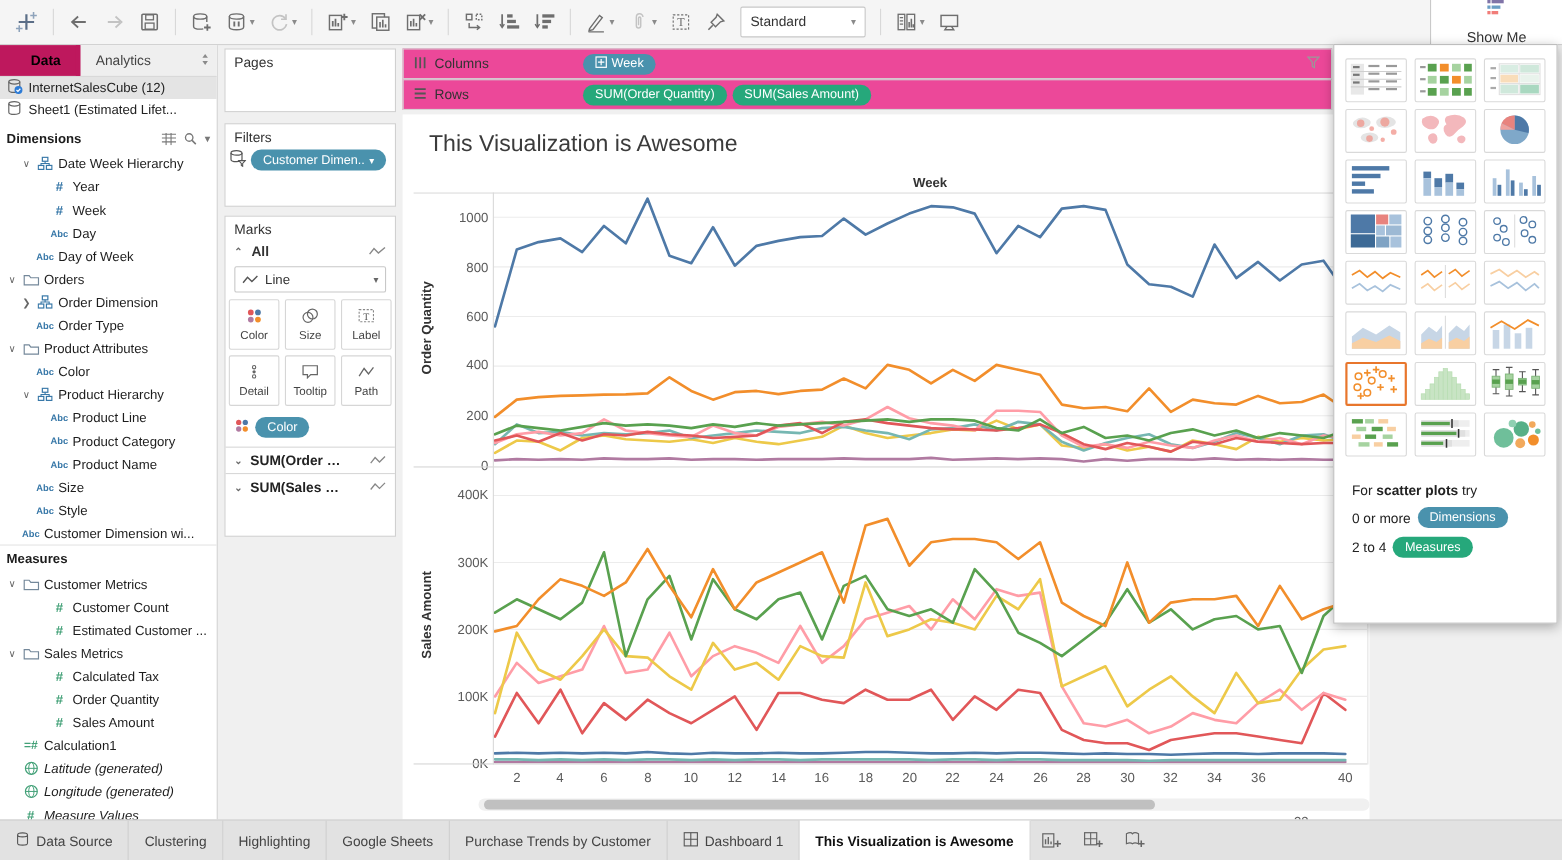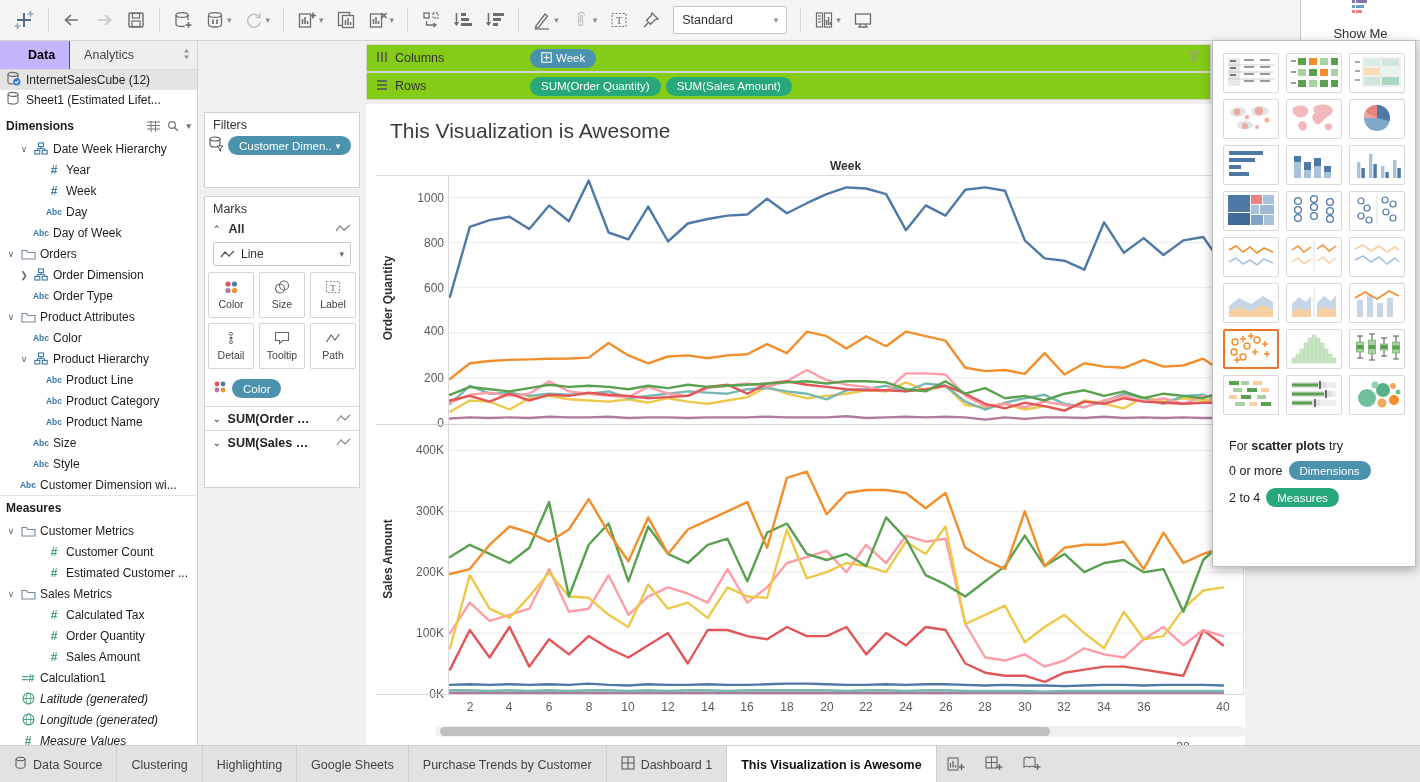--- a/index.html
+++ b/index.html
@@ -11,21 +11,21 @@
   .tbtn svg{display:block;}
   .tb-caret{font-size:9px;color:#8a8a8a;margin-left:2px;}
   .tb-div{width:1px;height:24px;background:#d8d8d8;margin:0 7px;}
   #standard-combo{display:flex;align-items:center;height:26px;background:#fff;border:1px solid #c8c8c8;border-radius:2px;padding:0 8px;margin:16px 6px;min-width:96px;justify-content:space-between;}
   #standard-combo .lbl{font-size:12.5px;color:#333;}
   #showme-btn{position:absolute;right:0;top:0;width:119px;height:40px;background:#fff;border-left:1px solid #c9c9c9;display:flex;align-items:center;justify-content:center;gap:8px;font-size:13px;color:#333;flex-direction:column;}
   
   #leftpane{left:0;top:41px;width:197px;height:704px;background:#fff;border-right:1px solid #d2d2d2;}
   #pane-tabs{display:flex;height:28px;border-bottom:1px solid #d9d9d9;align-items:stretch;background:#efefef;}
   .pane-tab{display:flex;align-items:center;padding:0 14px;font-size:12.5px;color:#444;}
-  .pane-tab.active{background:#c4b5fd;font-weight:bold;color:#000;border-right:1px solid #be185d;padding-left:28px;}
+  .pane-tab.active{background:#be185d;font-weight:bold;color:#000;border-right:4px solid #be185d;padding-left:28px;}
   #pane-tab-spacer{flex:1;display:flex;align-items:center;justify-content:flex-end;padding-right:6px;color:#777;}
   .ds-row{display:flex;align-items:center;height:20px;padding-left:6px;gap:5px;font-size:12px;color:#222;}
   .ds-row.selected{background:#e4e4e4;}
   .sec-head{display:flex;align-items:center;height:24px;padding:0 6px;font-weight:bold;font-size:12px;color:#1c1c1c;border-top:1px solid #e4e4e4;}
   .sec-head .spacer{flex:1;}
   .sec-head .hicon{color:#787878;margin-left:7px;display:inline-flex;}
   .tree-row{display:flex;align-items:center;height:21px;font-size:12px;color:#1d1d1d;white-space:nowrap;overflow:hidden;}
   .tree-caret{width:10px;color:#666;font-size:9px;flex:none;text-align:center;}
   .tree-ic{flex:none;display:inline-flex;align-items:center;justify-content:center;width:24px;}
   .abc{font-size:8.5px;font-weight:bold;letter-spacing:0;}
@@ -34,21 +34,21 @@
   .card{background:#fff;border:1px solid #d0d0d0;}
   .card-label{font-size:12.5px;color:#333;padding:5px 8px 2px 8px;}
   #marks-all{display:flex;align-items:center;padding:4px 8px;font-weight:bold;font-size:12.5px;}
   #mark-dd{display:flex;align-items:center;height:22px;border:1px solid #c8c8c8;border-radius:2px;margin:2px 8px 6px 8px;padding:0 6px;color:#333;background:#fff;justify-content:space-between;}
   .mkgrid{display:grid;grid-template-columns:repeat(3,46px);grid-gap:5px;justify-content:center;margin:0 0 6px 0;}
   .mkbtn{height:44px;border:1px solid #d6d6d6;border-radius:2px;display:flex;flex-direction:column;align-items:center;justify-content:center;gap:2px;background:#fff;font-size:10.5px;color:#444;}
   .legend-pill-row{display:flex;align-items:center;gap:5px;padding:4px 8px 8px 8px;}
   .sumcard{display:flex;align-items:center;border-top:1px solid #d8d8d8;height:23px;padding:0 8px;font-weight:bold;font-size:12.5px;color:#222;}
   .sumcard .sq{margin-left:auto;color:#888;}
   
-  .shelf{position:absolute;left:366px;width:843px;height:26px;background:#84cc16;border:1px solid #d4d4d4;display:flex;align-items:center;}
+  .shelf{position:absolute;left:366px;width:843px;height:26px;background:#ec4899;border:1px solid #d4d4d4;display:flex;align-items:center;}
   .shelf-label{display:flex;align-items:center;gap:7px;width:92px;padding-left:9px;color:#333;font-size:12.5px;flex:none;}
   .pill{display:inline-flex;align-items:center;height:19px;border-radius:10px;color:#fff;font-size:11.5px;padding:0 11px;margin-right:5px;gap:4px;white-space:nowrap;}
   
   #canvas{left:366px;top:104px;width:879px;height:641px;background:#fff;}
   #viz-title{left:390px;top:119px;font-size:21px;color:#3b3b3b;}
   #week-title{left:448px;top:159px;width:795px;text-align:center;font-weight:bold;font-size:12px;color:#333;}
   .ytick{position:absolute;width:40px;text-align:right;font-size:12px;color:#5b5b5b;}
   .xtick{position:absolute;width:24px;text-align:center;font-size:12px;color:#5b5b5b;}
   .yaxis-title{position:absolute;transform:rotate(-90deg);transform-origin:center;font-weight:bold;font-size:12px;color:#333;white-space:nowrap;}
   #hscroll-track{left:435px;top:726px;width:810px;height:11px;background:#f0f0f0;border-radius:6px;}
@@ -590,20 +590,23 @@
         <div class="tree-row" style="padding-left:6px;">
           <span class="tree-caret"></span>
           <span class="tree-ic">
             <span style="color:#43a178;font-weight:bold;font-size:12px;">#</span>
           </span>
           <span class="italic">Measure Values</span>
         </div>
       </div>
   </div>
 
+  <div class="card abs" style="left:204px;top:44px;width:154px;height:56px;">
+    <div class="card-label">Pages</div>
+  </div>
   <div class="card abs" style="left:204px;top:112px;width:154px;height:74px;">
     <div class="card-label">Filters</div>
     <div style="display:flex;align-items:center;gap:4px;padding:2px 4px;">
       <span><svg width="15" height="16" viewBox="0 0 15 16">
             <ellipse cx="6" cy="3" rx="5" ry="2" fill="none" stroke="#555" stroke-width="1.1"></ellipse>
             <path d="M1 3 V9 C1 10.1 3.2 11 6 11 C8.8 11 11 10.1 11 9 V3" fill="none" stroke="#555" stroke-width="1.1"></path>
             <path d="M8 10 h6 l-2.4 2.6 v2.6 l-1.2 -0.8 v-1.8 z" fill="#fff" stroke="#555" stroke-width="1"></path>
           </svg></span>
       <span class="pill" id="filter-pill" style="background: rgb(74, 146, 173);">
           <span>Customer Dimen..</span>

